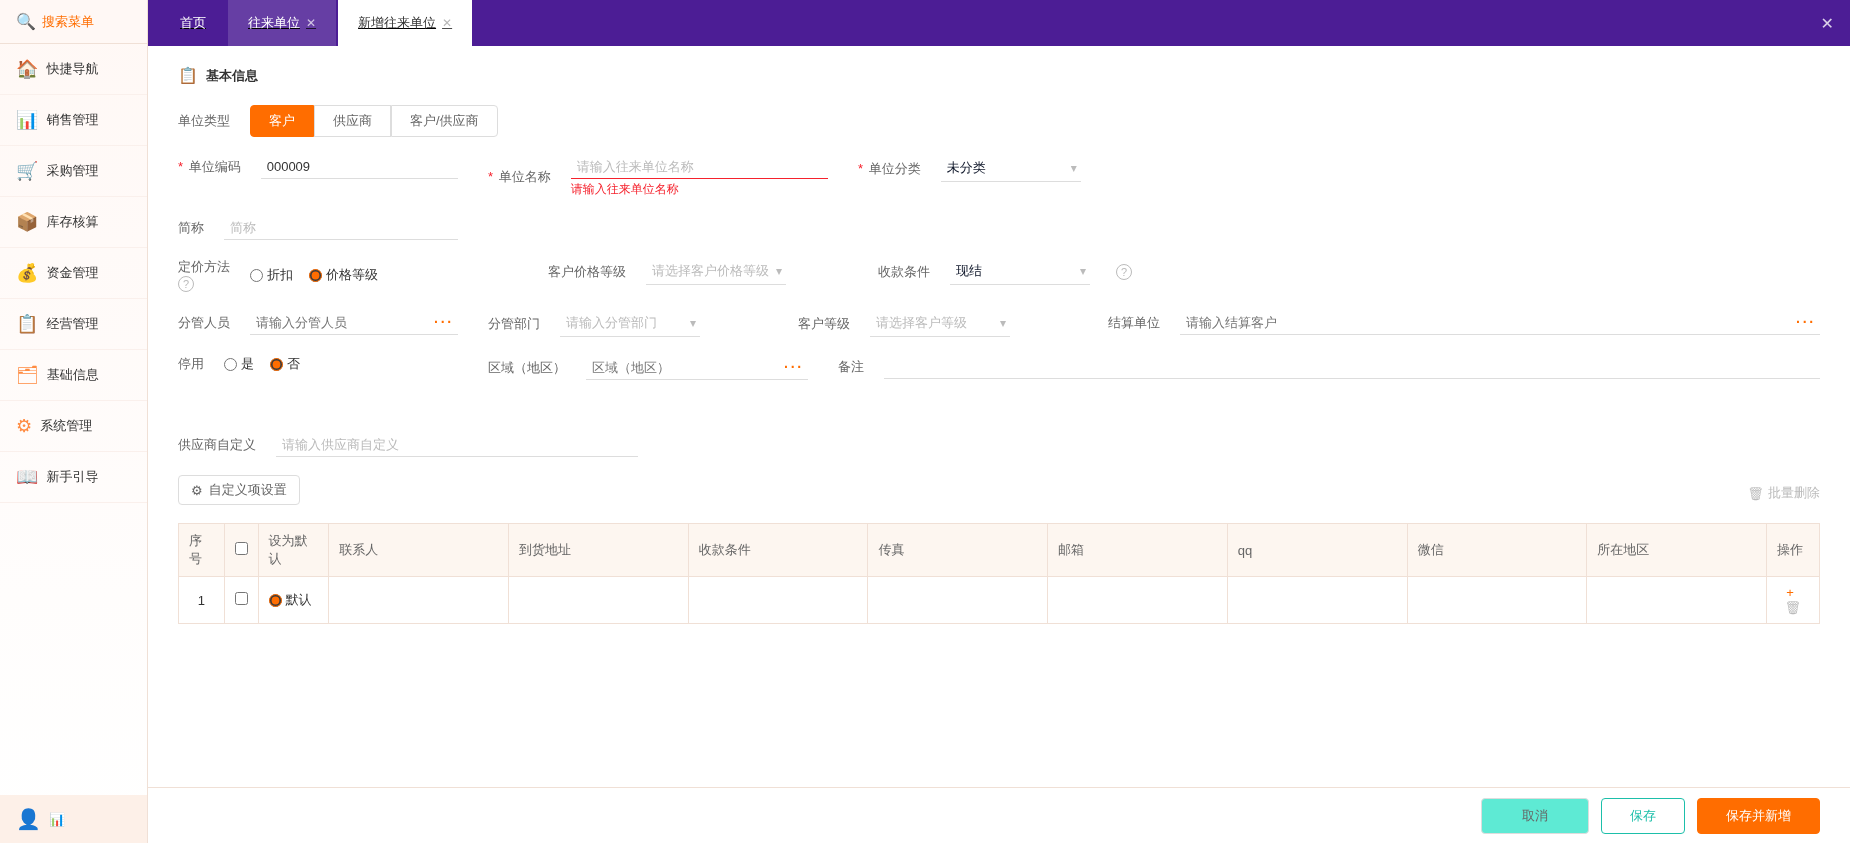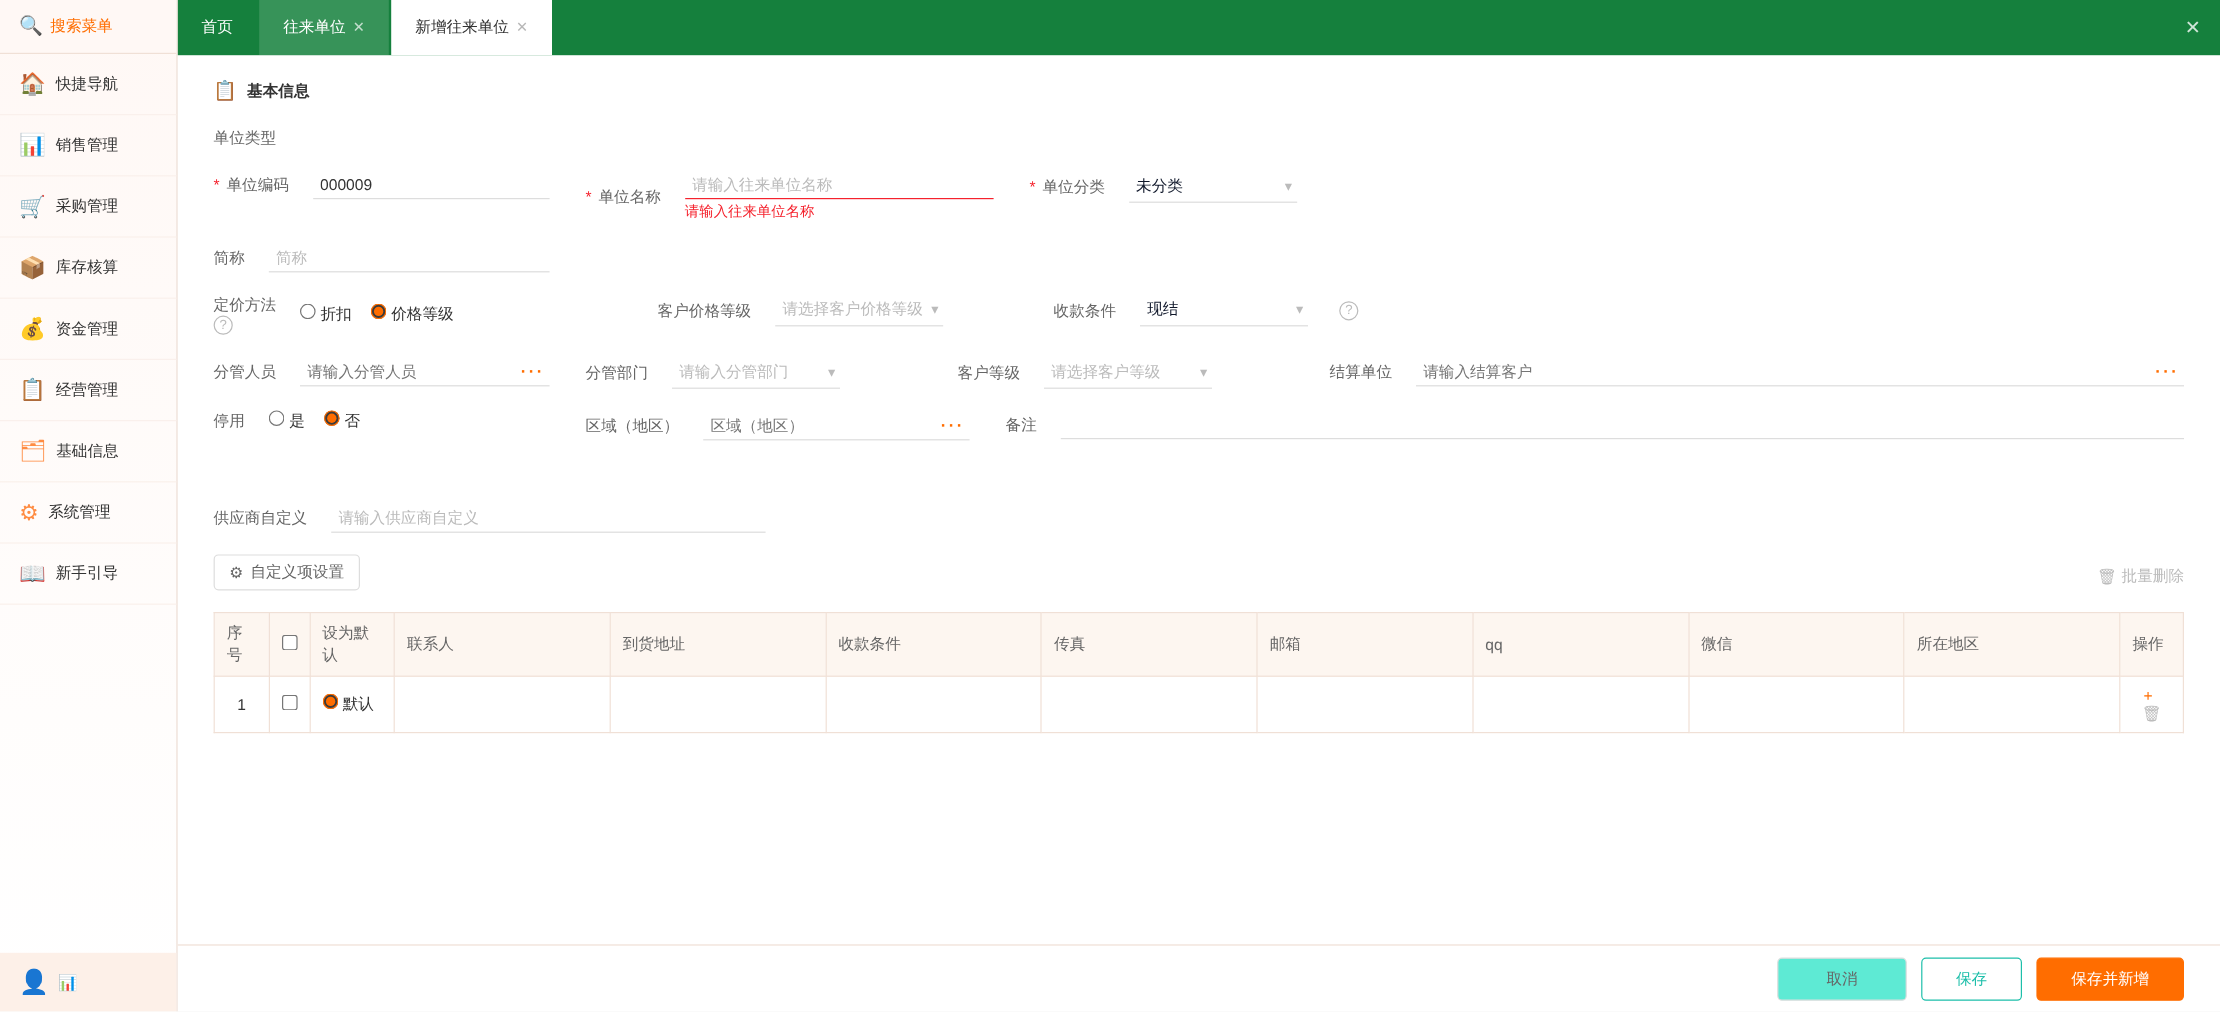--- a/index.html
+++ b/index.html
@@ -48,24 +48,25 @@
       flex: 1;
       display: flex;
       flex-direction: column;
       overflow: hidden;
     }
 
     
     .tab-bar {
       display: flex;
       align-items: center;
-      background: #15803d;
+      background: #4c1d95;
       height: 46px;
-      padding-left: 0;
+      padding-left: 12px;
       position: relative;
+      text-decoration: underline;
     }
     .tab {
       display: flex; align-items: center; gap: 6px;
       padding: 0 20px;
       height: 100%;
       cursor: pointer;
       color: rgba(255,255,255,0.85);
       font-size: 14px;
       position: relative;
     }
@@ -179,21 +180,21 @@
     .unit-type-btn:last-child { border-radius: 0 4px 4px 0; }
     .unit-type-btn.active {
       background: #ff6d00;
       border-color: #ff6d00;
       color: #fff;
     }
 
     
     .radio-group { display: flex; align-items: center; gap: 16px; }
     .radio-label {
-      display: flex; align-items: flex-start; gap: 4px;
+      display: flex; align-items: center; gap: 4px;
       cursor: pointer; color: #333; font-size: 13px;
     }
     .radio-input { accent-color: #ff6d00; cursor: pointer; }
 
     
     .more-dots {
       color: #ff6d00;
       cursor: pointer;
       font-weight: bold;
       letter-spacing: 2px;
@@ -418,20 +419,25 @@
   <div class="form-area">
 
     <div class="section-title">
       <span class="icon" style="color:#ff8c42;">📋</span>
       <span>基本信息</span>
     </div>
 
     <div class="form-row">
       <div class="form-group">
         <span class="form-label">单位类型</span>
+        <div class="unit-type-group">
+          <button class="unit-type-btn active">客户</button>
+          <button class="unit-type-btn">供应商</button>
+          <button class="unit-type-btn">客户/供应商</button>
+        </div>
       </div>
     </div>
 
     <div class="form-row">
       <div class="form-group" style="flex:0 0 280px;">
         <span class="form-label">
           <span class="required-star">*</span>
           <span>单位编码</span>
         </span>
         <input class="form-input" type="text" value="000009" style="">

